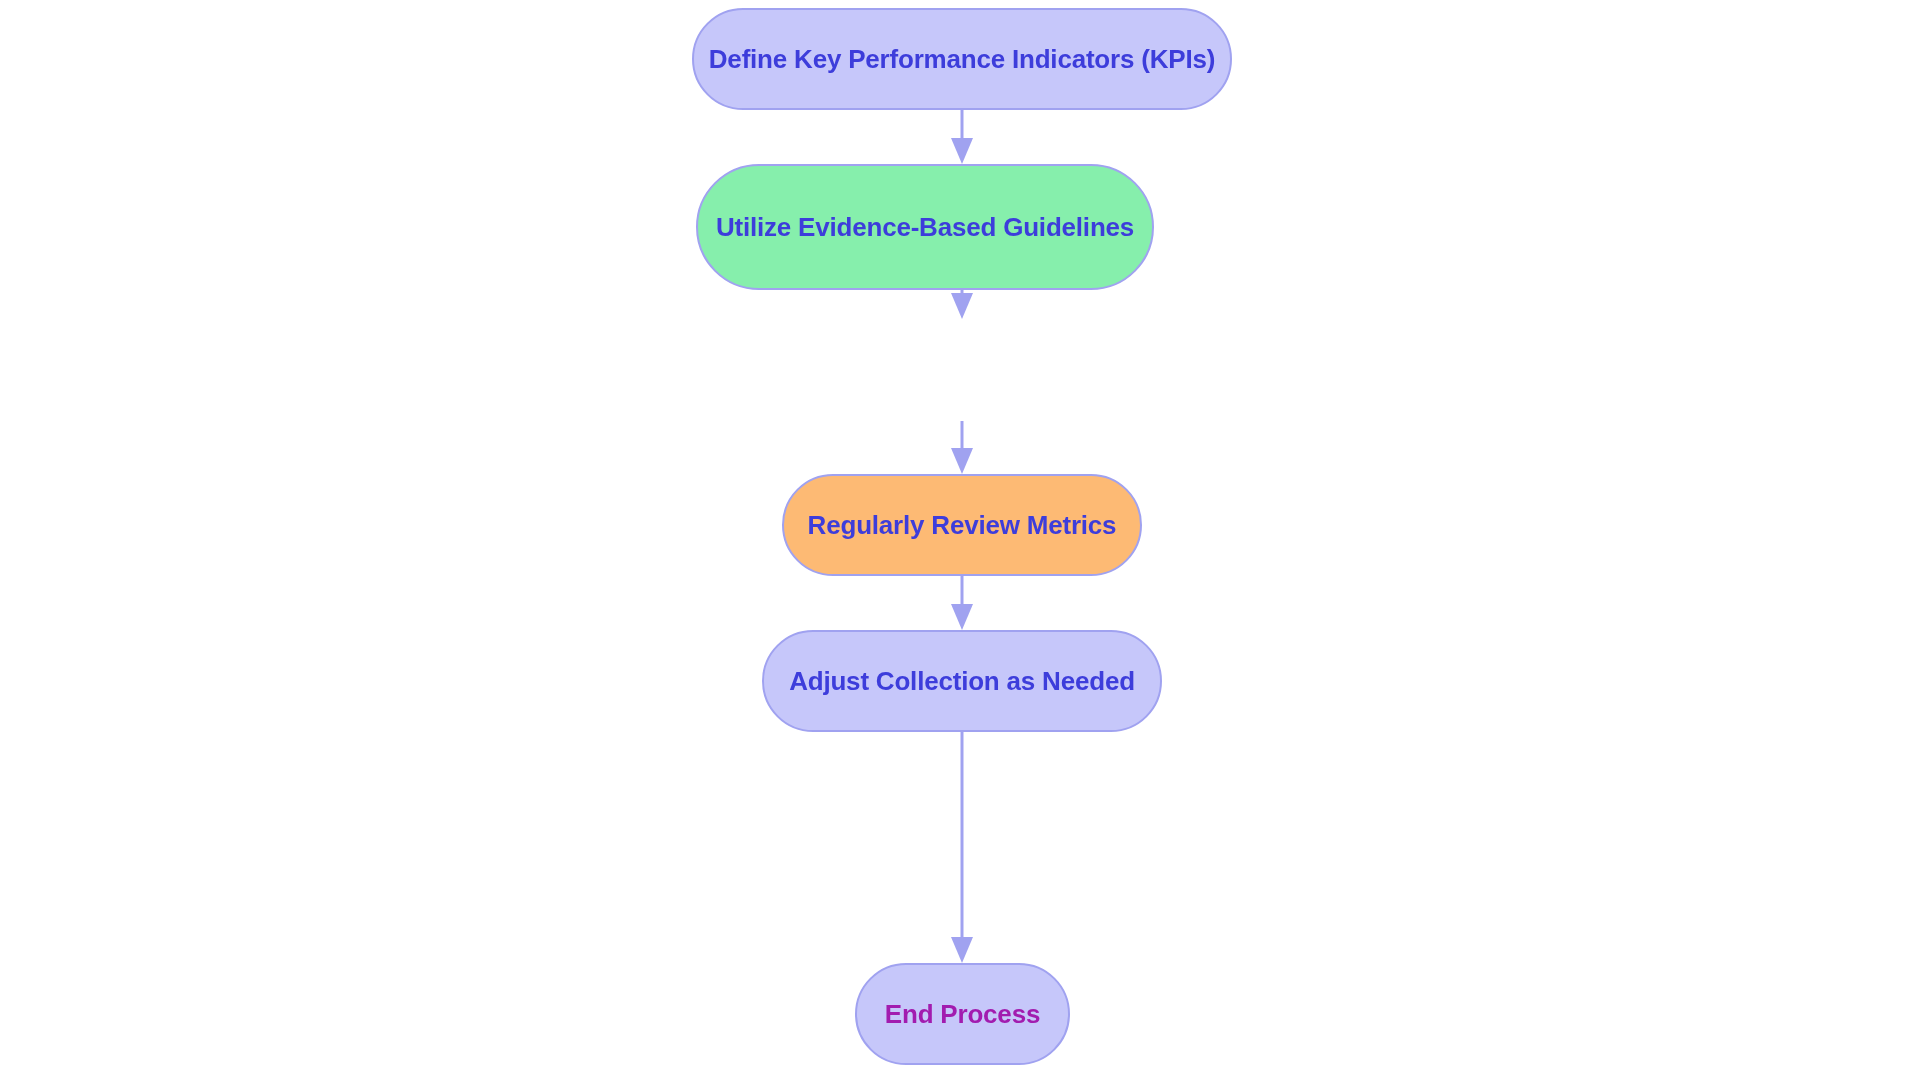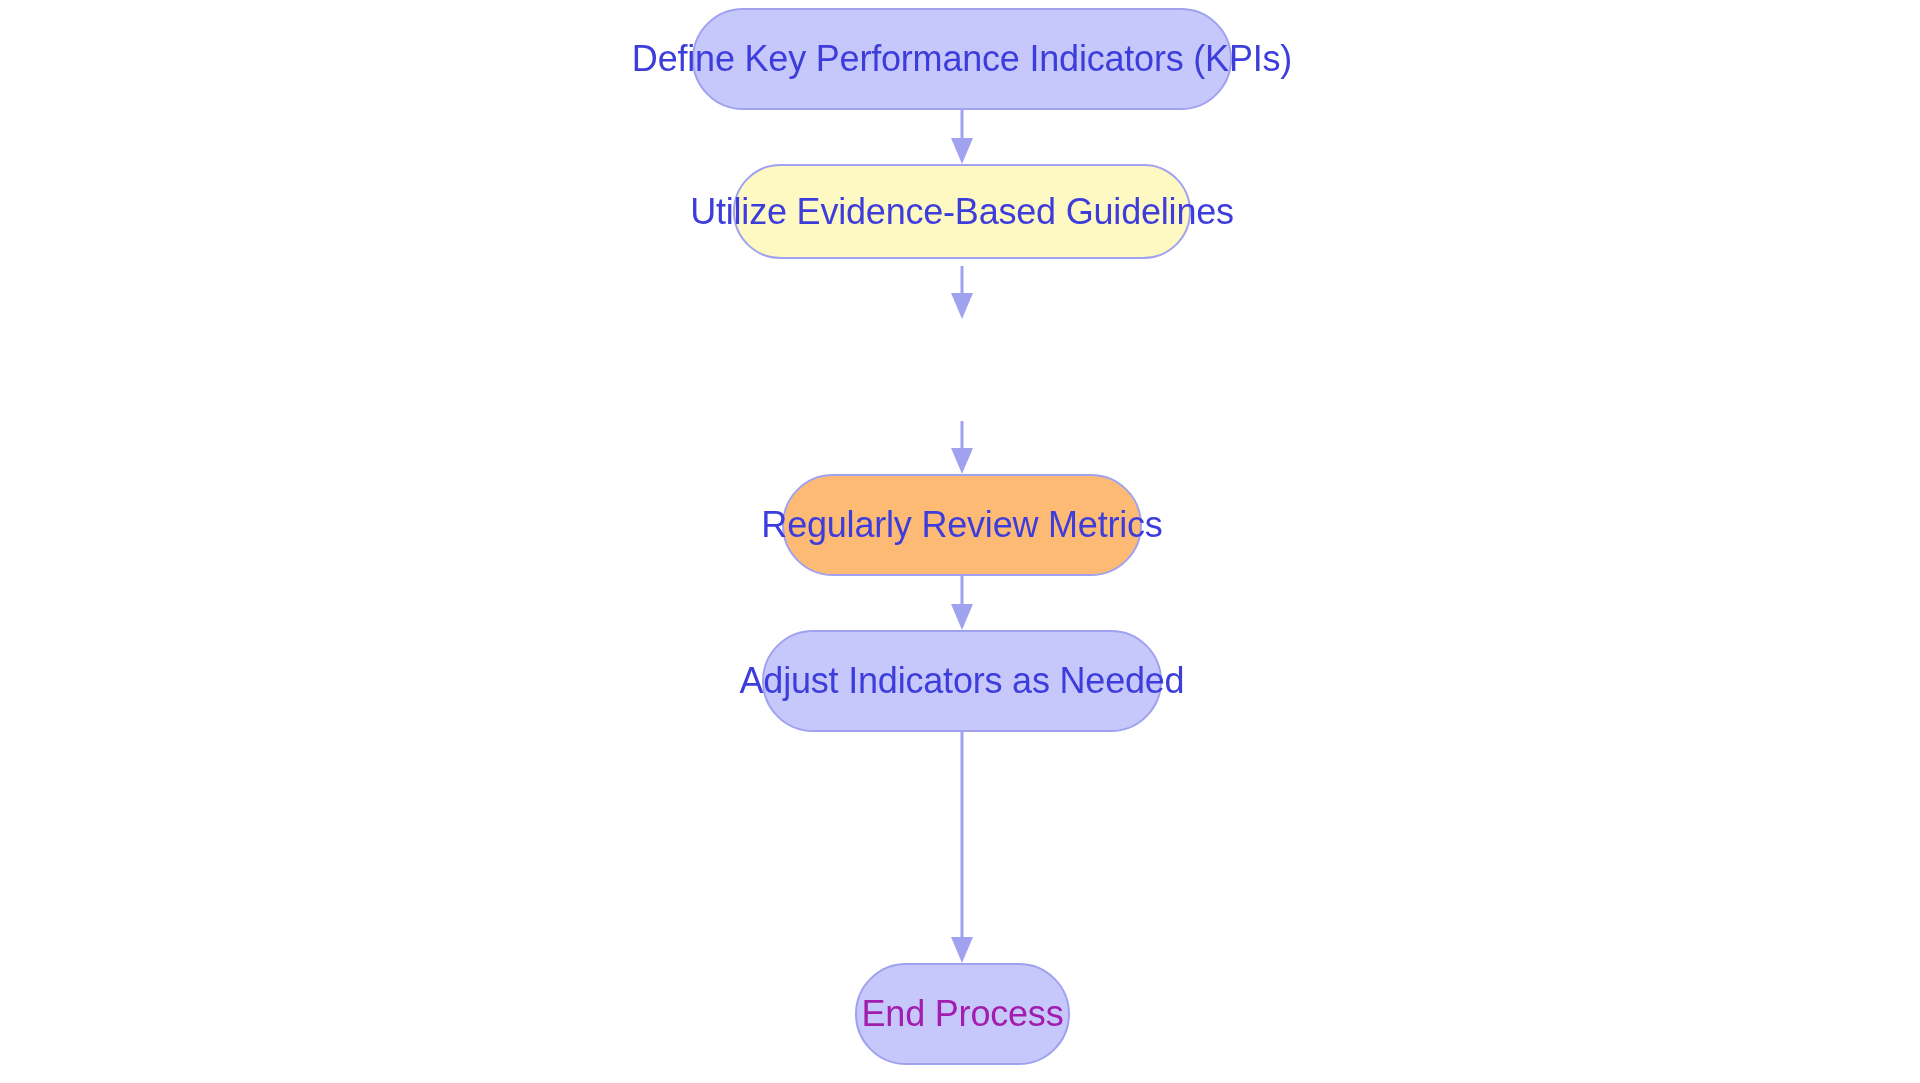--- a/index.html
+++ b/index.html
@@ -27,22 +27,22 @@
     justify-content: center;
     background: #c6c7fa;
     border: 2px solid #a0a2f0;
     border-radius: 999px;
     height: 102px;
     z-index: 2;
   }
   .flow-node-label {
     color: #3d3ddb;
     font-family: "Liberation Sans", sans-serif;
-    font-size: 36px;
-    font-weight: 400;
+    font-size: 26px;
+    font-weight: 700;
     letter-spacing: -0.2px;
     white-space: nowrap;
     line-height: 1;
   }
   .flow-connector {
     position: absolute;
     z-index: 1;
     overflow: visible;
   }
   .connector-line {
@@ -74,25 +74,25 @@
       <line class="connector-line" x1="20" y1="0" x2="20" y2="30" stroke="#a0a2f0"></line>
       <polygon points="9,28 31,28 20,54" class="connector-head" fill="#a0a2f0"></polygon>
     </svg>
     <svg class="flow-connector" width="40" height="231" viewBox="0 0 40 231" style="left: 942px; top: 732px;">
       <line class="connector-line" x1="20" y1="0" x2="20" y2="207" stroke="#a0a2f0"></line>
       <polygon points="9,205 31,205 20,231" class="connector-head" fill="#a0a2f0"></polygon>
     </svg>
     <div class="flow-node" style="left: 692px; top: 8px; width: 540px; height: 102px; background: rgb(198, 199, 250); border-color: rgb(160, 162, 240);">
       <span class="flow-node-label" style="color: rgb(61, 61, 219);">Define Key Performance Indicators (KPIs)</span>
     </div>
-    <div class="flow-node" style="left: 733px; top: 164px; width: 458px; height: 95px; background: #fef9c3; border-color: rgb(160, 162, 240);">
+    <div class="flow-node" style="left: 696px; top: 164px; width: 458px; height: 126px; background: #86efac; border-color: rgb(160, 162, 240);">
       <span class="flow-node-label" style="color: rgb(61, 61, 219);">Utilize Evidence-Based Guidelines</span>
     </div>
     <div class="flow-node" style="left: 782px; top: 474px; width: 360px; height: 102px; background: #fdba74; border-color: rgb(160, 162, 240);">
       <span class="flow-node-label" style="color: rgb(61, 61, 219);">Regularly Review Metrics</span>
     </div>
     <div class="flow-node" style="left: 762px; top: 630px; width: 400px; height: 102px; background: rgb(198, 199, 250); border-color: rgb(160, 162, 240);">
-      <span class="flow-node-label" style="color: rgb(61, 61, 219);">Adjust Indicators as Needed</span>
+      <span class="flow-node-label" style="color: rgb(61, 61, 219);">Adjust Collection as Needed</span>
     </div>
     <div class="flow-node" style="left: 855px; top: 963px; width: 215px; height: 102px; background: rgb(198, 199, 250); border-color: rgb(160, 162, 240);">
       <span class="flow-node-label" style="color: #a21caf;">End Process</span>
     </div>
   </div>
 
 </body></html>

